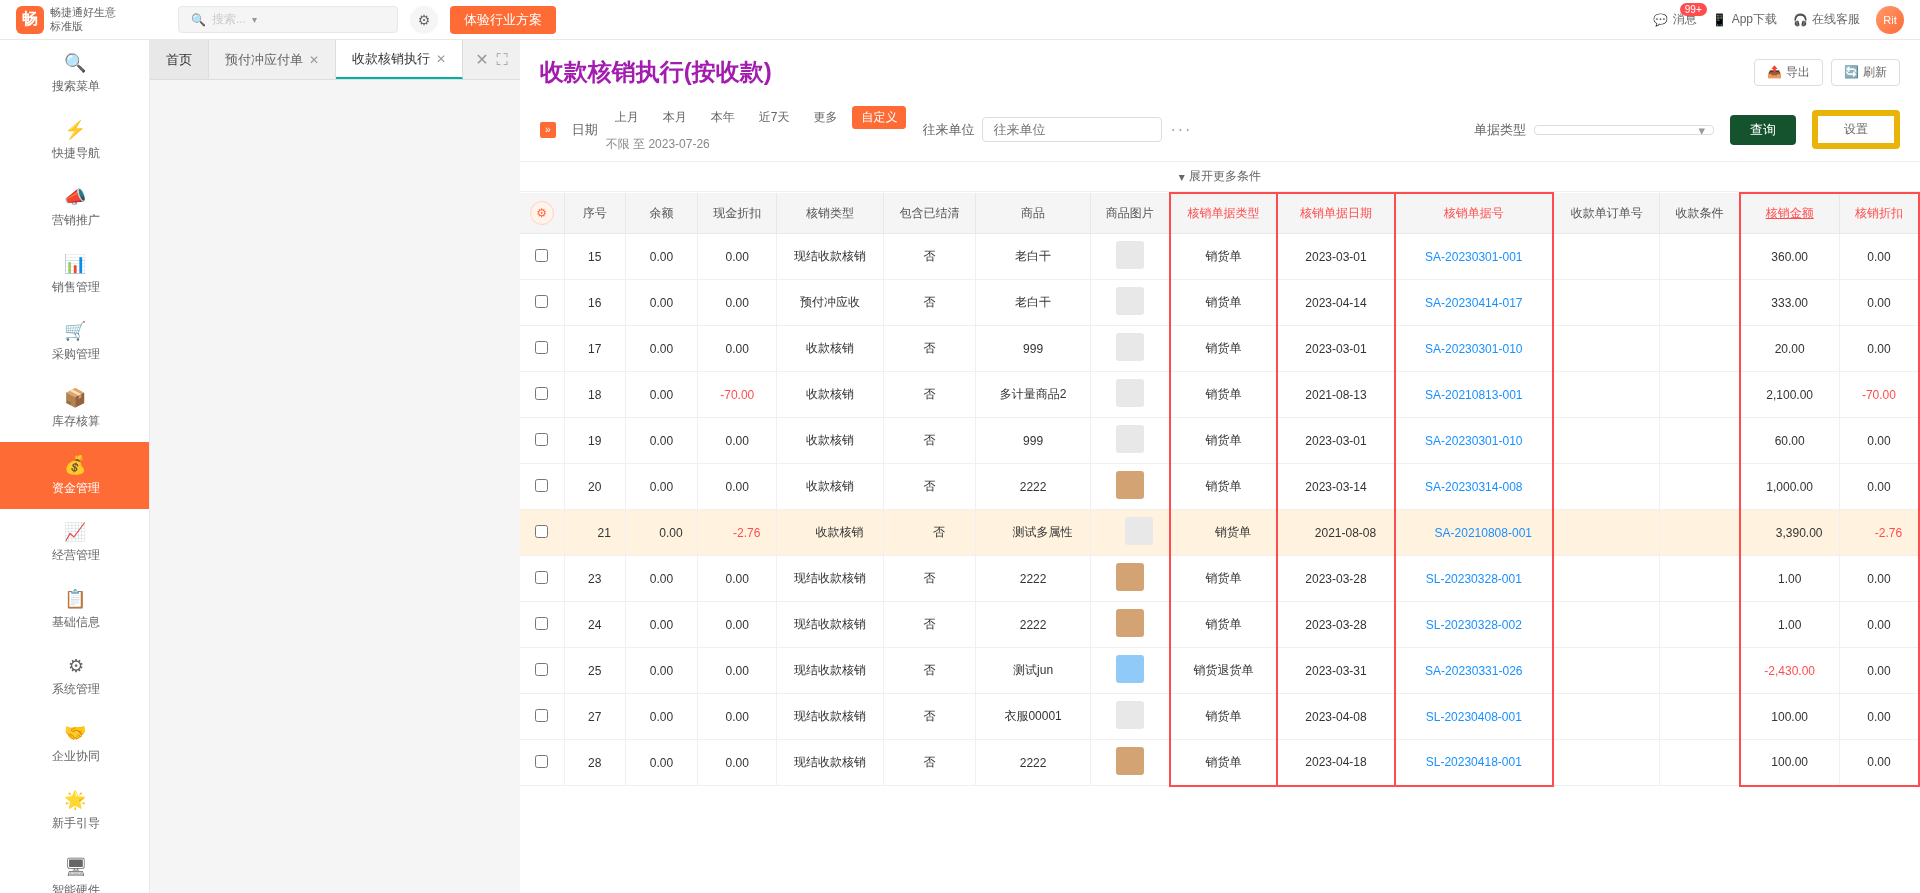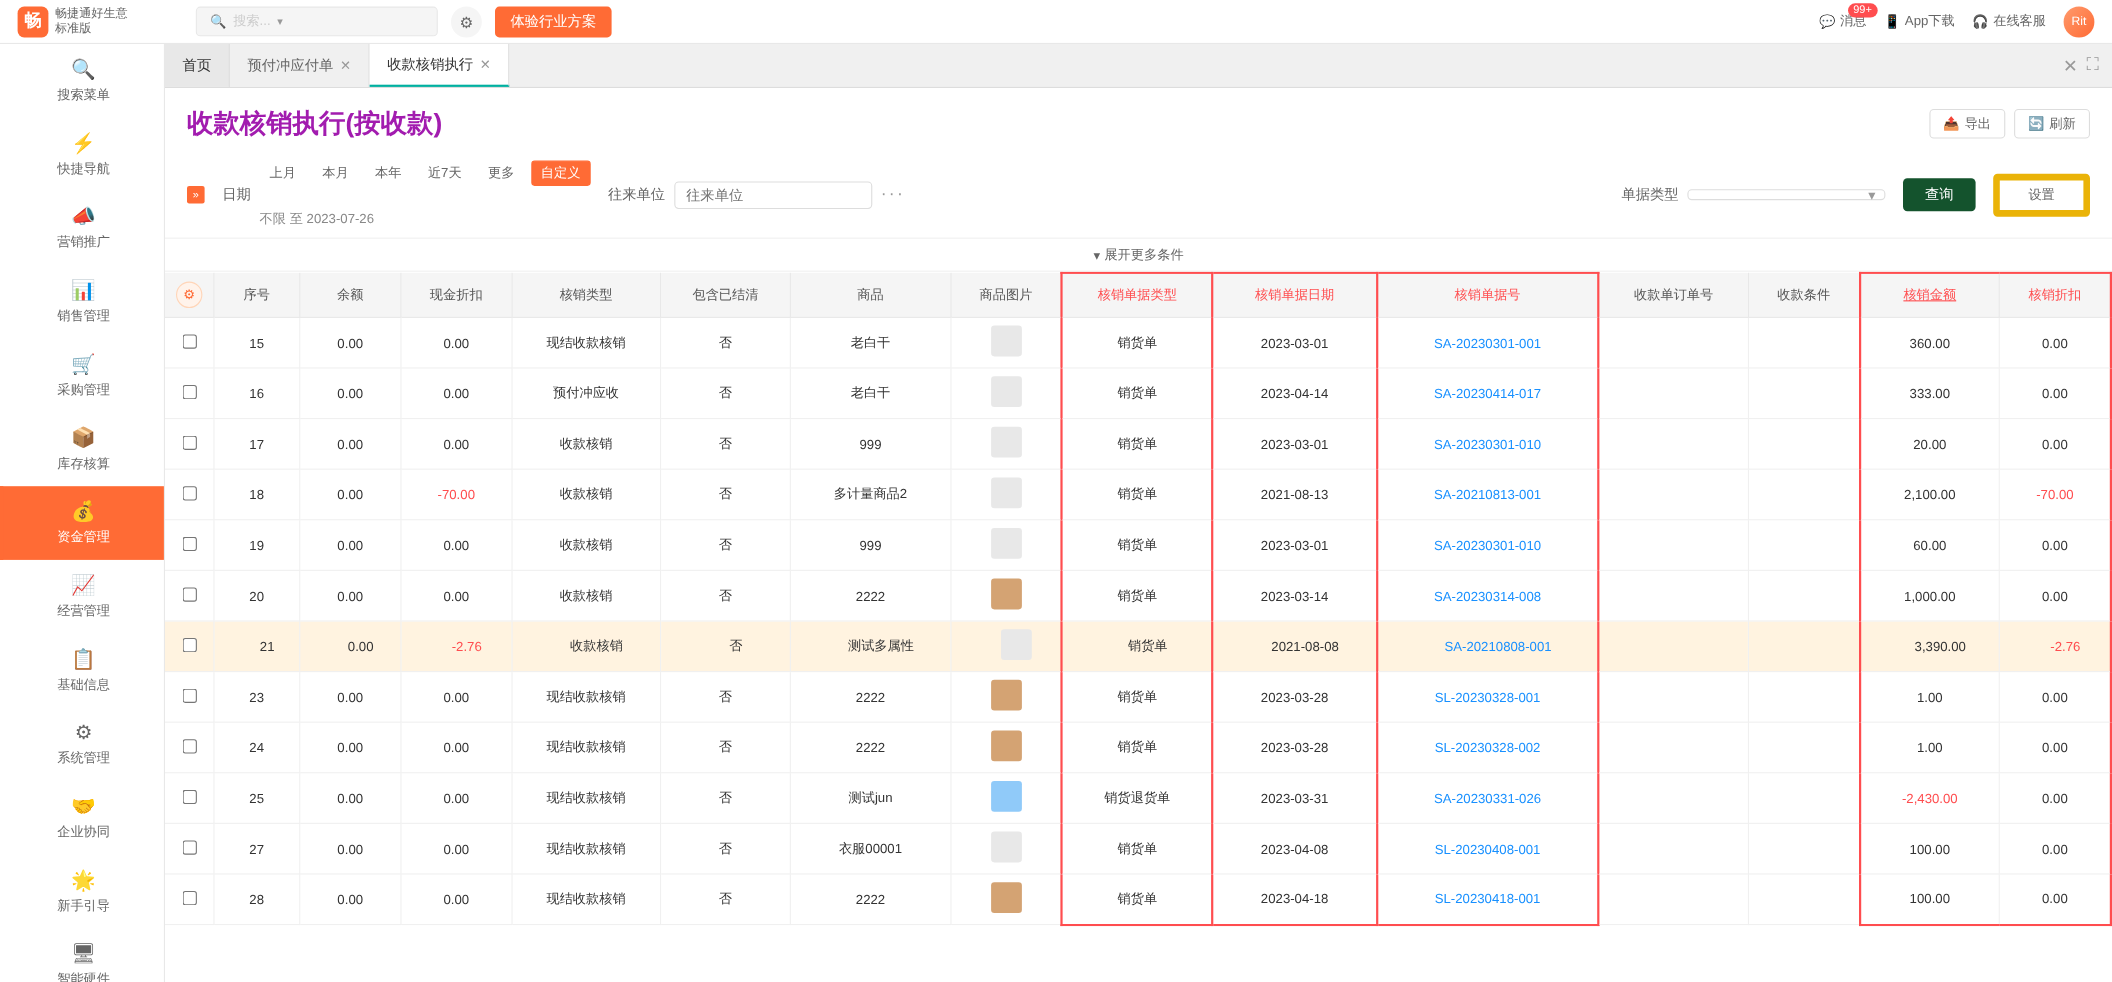--- a/index.html
+++ b/index.html
@@ -22,21 +22,21 @@
     
     .main-layout { display: flex; height: calc(100vh - 40px); }
 
     
     .sidebar { width: 150px; background: #fff; border-right: 1px solid #e8e8e8; display: flex; flex-direction: column; }
     .sidebar-item { display: flex; flex-direction: column; align-items: center; padding: 12px 8px; cursor: pointer; color: #666; font-size: 12px; gap: 4px; border-left: 3px solid transparent; }
     .sidebar-item.active { background: #ff6b35; color: white; border-left-color: #ff6b35; }
     .sidebar-icon { font-size: 18px; }
 
     
-    .content-area { flex: 1; display: flex; flex-direction: column; overflow: hidden; }
+    .content-area { flex: 1; display: flex; flex-direction: row; overflow: hidden; }
 
     
     .tab-bar { height: 40px; background: #f0f0f0; display: flex; align-items: stretch; border-bottom: 1px solid #ddd; position: relative; }
     .tab { display: flex; align-items: center; padding: 0 16px; gap: 6px; cursor: pointer; font-size: 13px; color: #666; border-right: 1px solid #ddd; background: #f0f0f0; }
     .tab.home { color: #333; background: #e8e8e8; }
     .tab.active { background: #fff; color: #333; border-bottom: 2px solid #00b0a0; }
     .tab-close { font-size: 12px; color: #999; cursor: pointer; }
     .tab-actions { margin-left: auto; display: flex; align-items: center; padding: 0 12px; gap: 8px; }
     .tab-action-btn { font-size: 16px; color: #999; cursor: pointer; }
 
@@ -44,21 +44,21 @@
     .page-content { flex: 1; overflow: auto; background: #fff; }
     .page-header { padding: 16px 20px 10px; display: flex; align-items: center; justify-content: space-between; }
     .page-title { font-size: 24px; font-weight: bold; color: #a21caf; }
     .header-actions { display: flex; gap: 8px; }
     .action-btn { display: flex; align-items: center; gap: 4px; padding: 4px 12px; border: 1px solid #ddd; border-radius: 4px; background: #fff; cursor: pointer; font-size: 12px; color: #666; }
 
     
     .filter-bar { padding: 8px 20px; background: #fff; border-bottom: 1px solid #f0f0f0; display: flex; align-items: center; gap: 16px; }
     .filter-section { display: flex; align-items: center; gap: 8px; }
     .filter-label { color: #666; font-size: 13px; white-space: nowrap; }
-    .filter-tags { display: flex; gap: 22px; flex-direction: column; }
+    .filter-tags { display: flex; gap: 7px; flex-direction: column; }
     .filter-row1 { display: flex; gap: 6px; align-items: center; }
     .filter-row2 { color: #888; font-size: 12px; }
     .filter-tag { padding: 2px 8px; border-radius: 3px; font-size: 12px; cursor: pointer; color: #666; border: 1px solid transparent; }
     .filter-tag.custom { background: #ff6b35; color: white; border-color: #ff6b35; border-radius: 3px; }
     .filter-input { border: 1px solid #ddd; border-radius: 4px; padding: 4px 10px; font-size: 13px; width: 200px; color: #999; }
     .filter-dots { color: #999; letter-spacing: 2px; font-size: 16px; }
     .query-btn { background: #14532d; color: white; border: none; border-radius: 4px; padding: 6px 20px; font-size: 13px; cursor: pointer; }
     .set-btn { border: 6px solid #eab308; background: #fff; color: #666; border-radius: 4px; padding: 5px 26px; font-size: 12px; cursor: pointer; }
 
     

